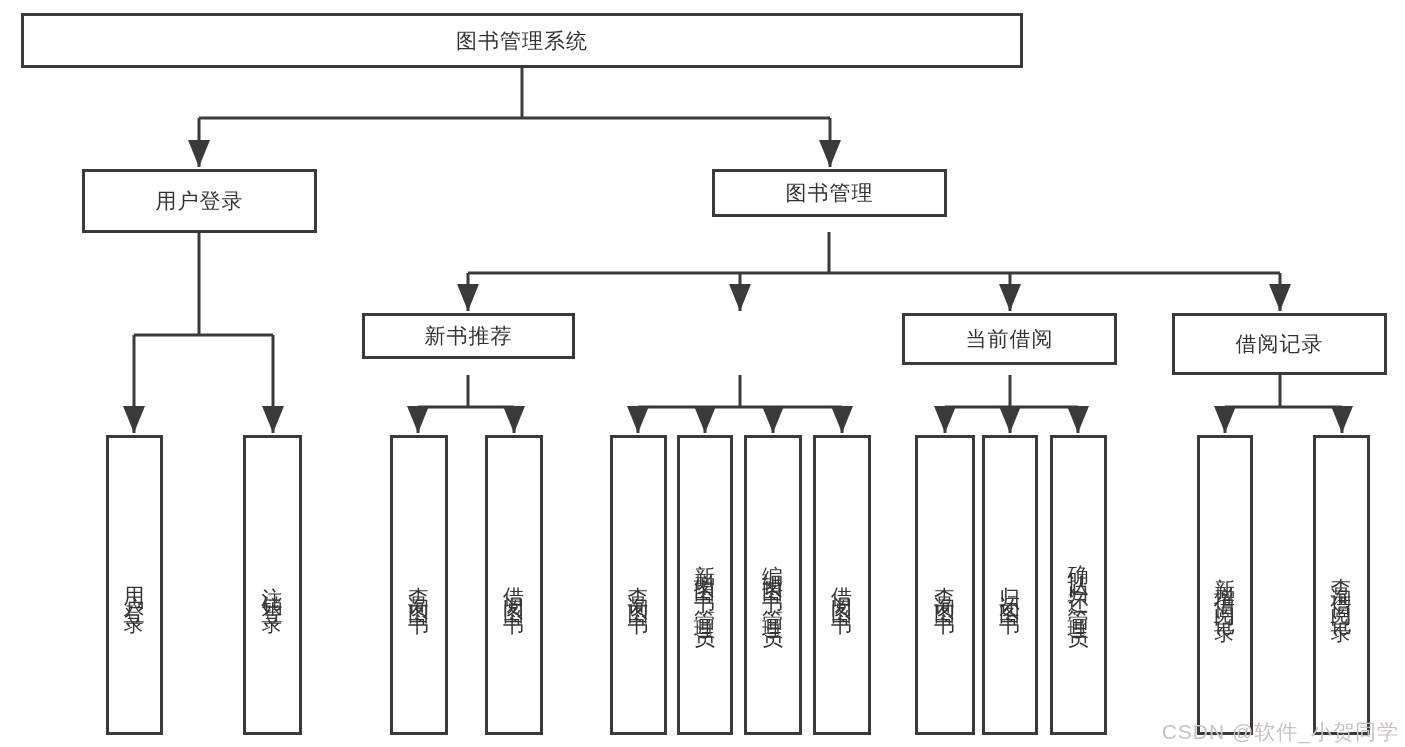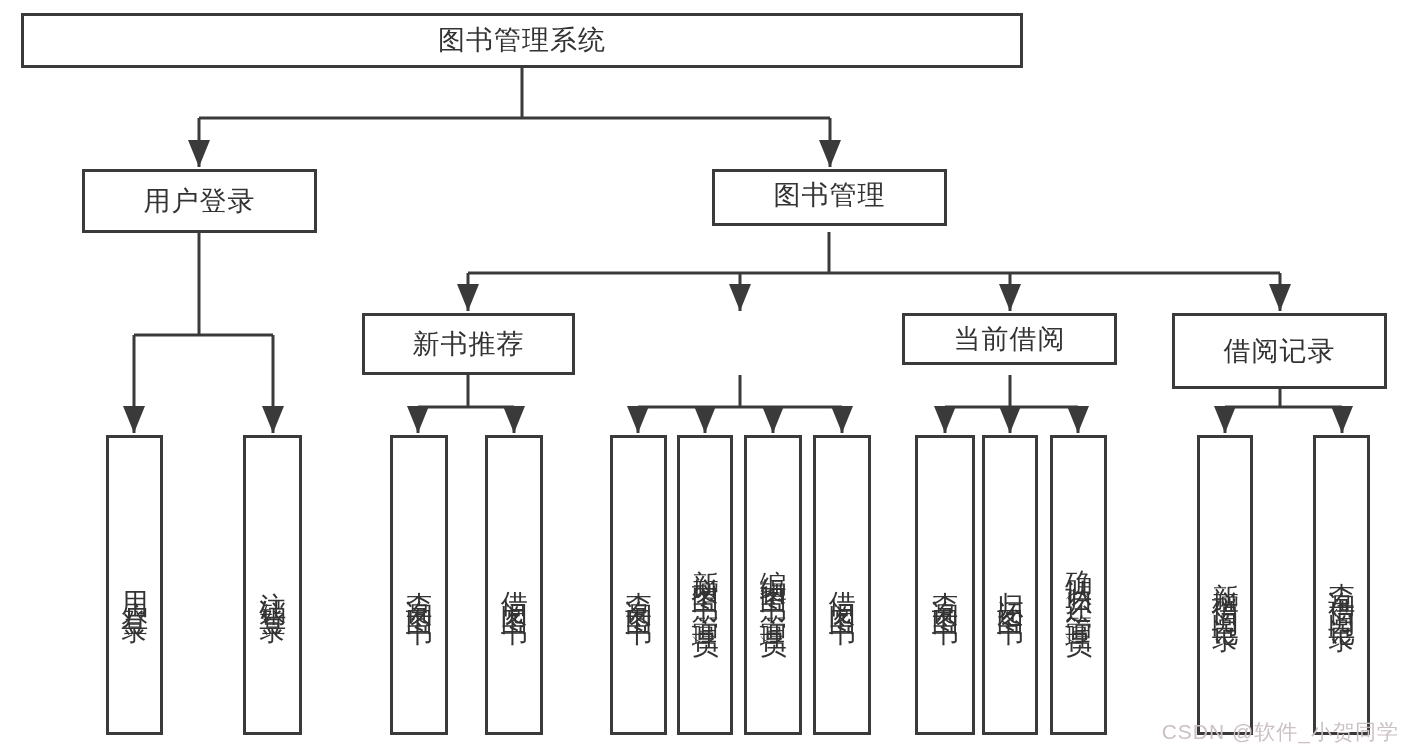--- a/index.html
+++ b/index.html
@@ -22,21 +22,21 @@
   .arrowhead-shape{fill:var(--line);stroke:none;}
   .node{
     position:absolute;
     box-sizing:border-box;
     border:3px solid var(--line);
     background:#ffffff;
     color:var(--text);
     display:flex;
     align-items:center;
     justify-content:center;
-    font-size:27px;
+    font-size:21px;
     letter-spacing:1px;
     text-align:center;
     line-height:1.2;
   }
   .node.v{
     writing-mode:vertical-rl;
     text-orientation:mixed;
     letter-spacing:9px;
     padding-top:6px;
   }
@@ -103,25 +103,25 @@
       <path d="M1280,375 V407"></path>
       <path d="M1225,407 H1342"></path>
       <path d="M1225,407 V433" marker-end="url(#arw)"></path>
       <path d="M1342,407 V433" marker-end="url(#arw)"></path>
     </g>
   </svg>
 
   <div class="node" style="left:21px;top:13px;width:1002px;height:55px;">图书管理系统</div>
 
   <div class="node" style="left:82px;top:169px;width:235px;height:64px;">用户登录</div>
-  <div class="node" style="left:712px;top:169px;width:235px;height:57px;font-family:Liberation Mono, monospace;">图书管理</div>
+  <div class="node" style="left:712px;top:169px;width:235px;height:48px;">图书管理</div>
 
-  <div class="node" style="left:362px;top:313px;width:213px;height:62px;">新书推荐</div>
+  <div class="node" style="left:362px;top:313px;width:213px;height:46px;">新书推荐</div>
   <div class="node" style="left:902px;top:313px;width:215px;height:52px;">当前借阅</div>
-  <div class="node" style="left:1172px;top:313px;width:215px;height:76px;">借阅记录</div>
+  <div class="node" style="left:1172px;top:313px;width:215px;height:62px;">借阅记录</div>
 
   <div class="node v" style="left:106px;top:435px;width:57px;height:300px;">用户登录</div>
   <div class="node v" style="left:243px;top:435px;width:59px;height:300px;">注销登录</div>
 
   <div class="node v" style="left:390px;top:435px;width:58px;height:300px;">查询图书</div>
   <div class="node v" style="left:485px;top:435px;width:58px;height:300px;">借阅图书</div>
 
   <div class="node v" style="left:610px;top:435px;width:57px;height:300px;">查询图书</div>
   <div class="node v" style="left:677px;top:435px;width:56px;height:300px;">新增图书（管理员）</div>
   <div class="node v" style="left:744px;top:435px;width:58px;height:300px;">编辑图书（管理员）</div>

